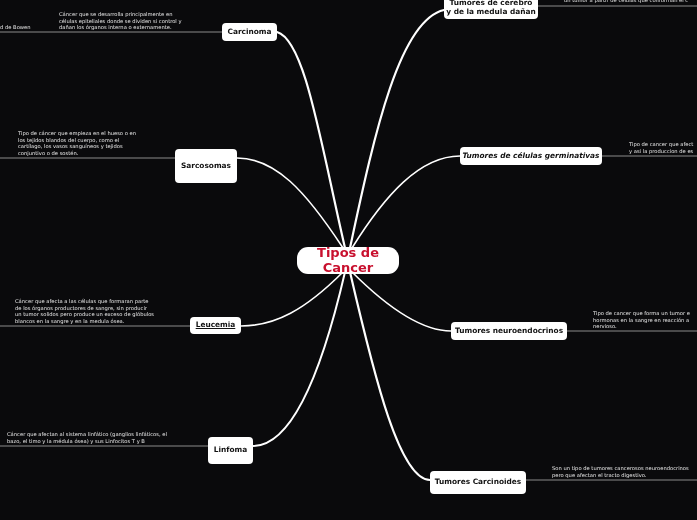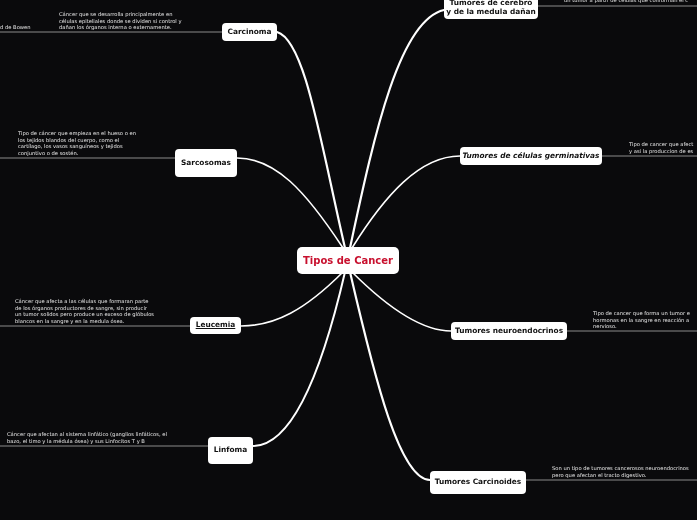--- a/index.html
+++ b/index.html
@@ -1,19 +1,19 @@
 <!DOCTYPE html>
 <html><head>
 <meta charset="utf-8">
 <style>
   html, body { margin:0; padding:0; }
   body { width:697px; height:520px; background:#0a0a0c; position:relative; overflow:hidden; font-family:"DejaVu Sans","Liberation Sans",sans-serif; }
   #canvas { position:absolute; left:0; top:0; width:697px; height:520px; }
   .node { position:absolute; background:#ffffff; border-radius:4px; color:#111; font-weight:bold; font-size:7.4px; display:flex; align-items:center; justify-content:center; text-align:center; line-height:1.15; box-sizing:border-box; cursor:pointer; }
-  .root { color:#c8102e; font-size:10px; border-radius:5px; }
+  .root { color:#c8102e; font-size:13px; border-radius:11px; }
   .note { position:absolute; color:#e8e8e8; font-size:5.2px; line-height:1.28; white-space:pre-line; }
 </style>
 </head>
 <body>
 
 <svg id="canvas" width="697" height="520" viewBox="0 0 697 520">
 
   <g stroke="#8a8a8a" stroke-width="1" fill="none">
     <line x1="0" y1="32" x2="222" y2="32"></line>
     <line x1="0" y1="158" x2="175" y2="158"></line>
@@ -42,21 +42,21 @@
 </div>
 
 <div class="node" style="left:222px;top:23px;width:55px;height:18px;">
   <span>Carcinoma</span>
 </div>
 <div class="note" style="left:59px;top:11px;width:160px;">Cáncer que se desarrolla principalmente en
 células epiteliales donde se dividen si control y
 dañan los órganos interna o externamente.</div>
 <div class="note" style="left:0px;top:24px;">d de Bowen</div>
 
-<div class="node" style="left:175px;top:149px;width:62px;height:28px;">
+<div class="node" style="left:175px;top:149px;width:62px;height:34px;">
   <span>Sarcosomas</span>
 </div>
 <div class="note" style="left:18px;top:130px;width:150px;">Tipo de cáncer que empieza en el hueso o en
 los tejidos blandos del cuerpo, como el
 cartílago, los vasos sanguíneos y tejidos
 conjuntivo o de sostén.</div>
 
 <div class="node" style="left:190px;top:317px;width:51px;height:17px;text-decoration:underline;">
   <span>Leucemia</span>
 </div>

